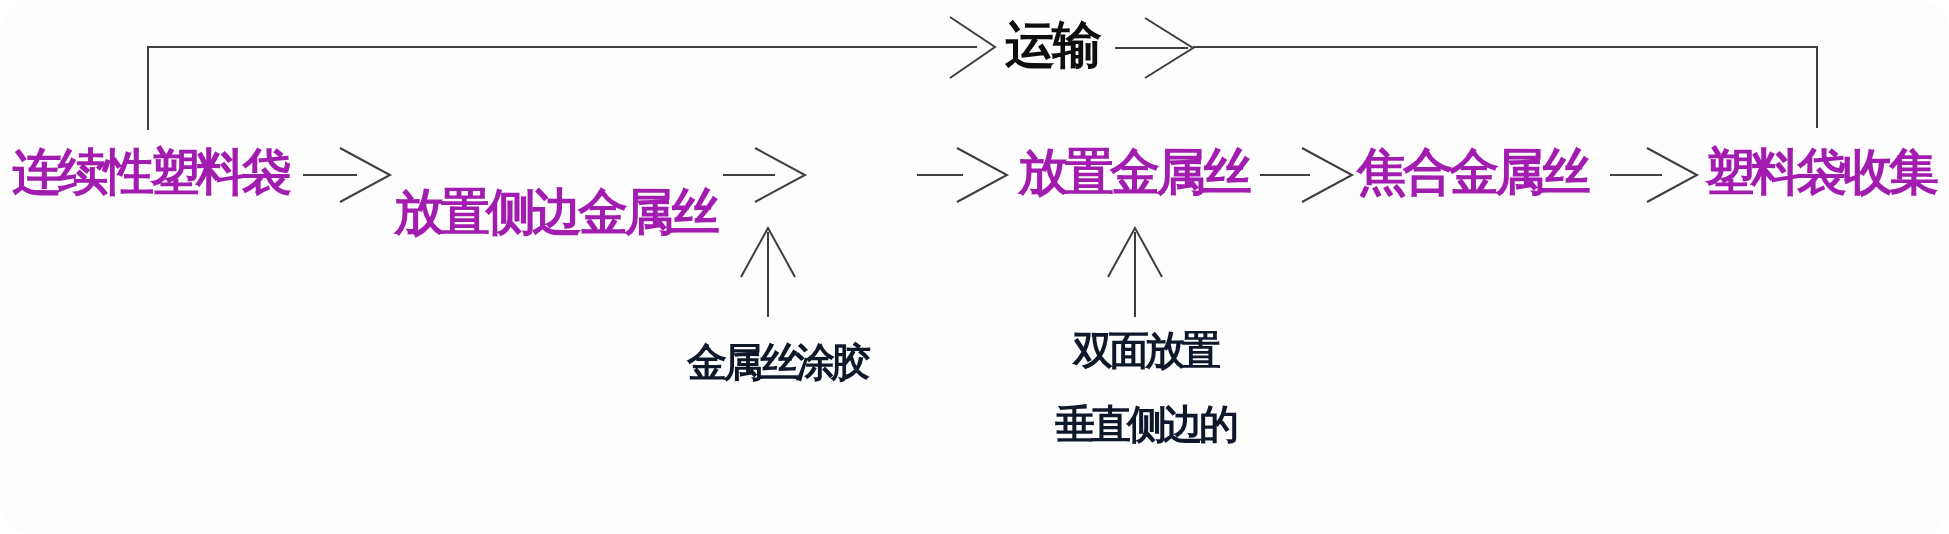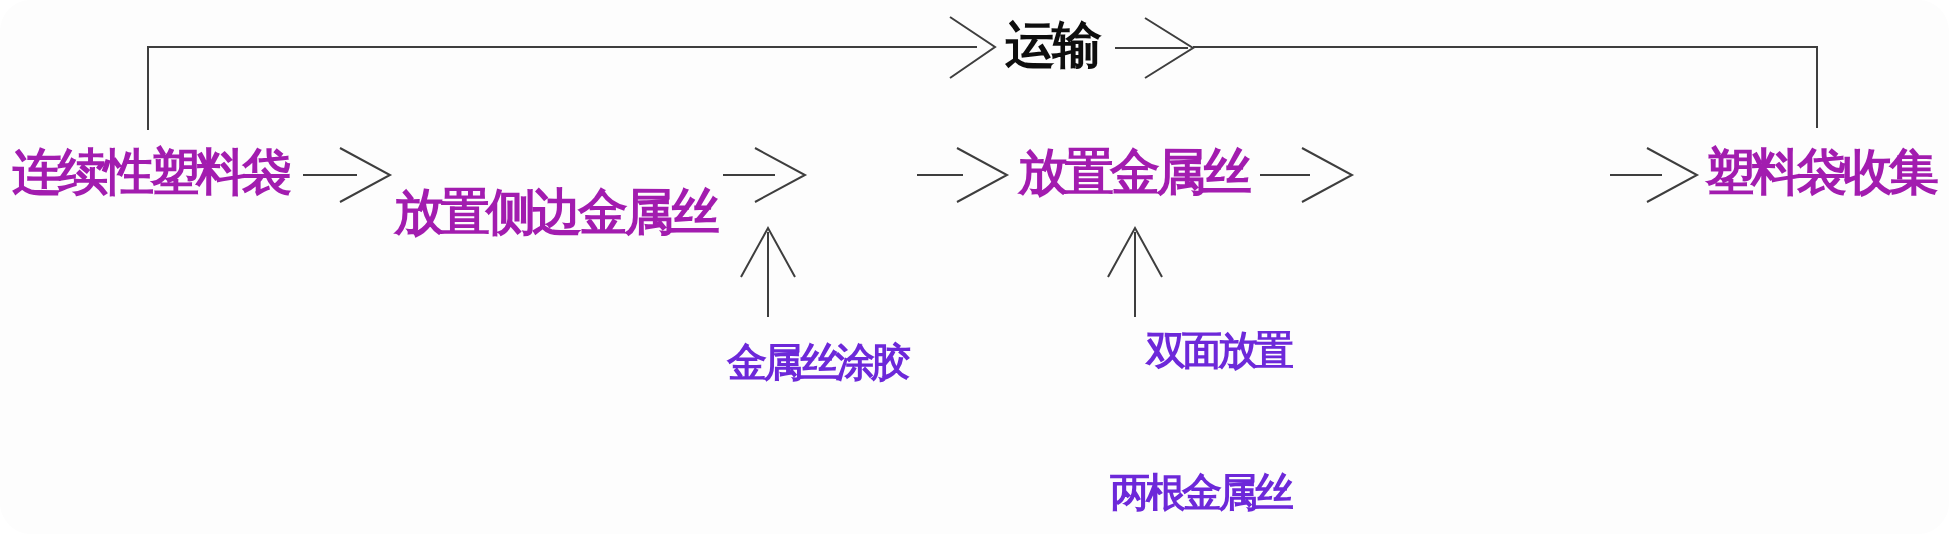--- a/index.html
+++ b/index.html
@@ -52,22 +52,22 @@
     text-align: center;
   }
   .annotation-line {
     position: absolute;
     height: 54px;
     line-height: 54px;
     font-size: 40px;
     font-weight: bold;
     letter-spacing: -4px;
     white-space: nowrap;
-    text-align: right;
-    color: #6d28d9;
+    text-align: center;
+    color: #0f172a;
   }
 </style>
 </head>
 <body>
 
 <div id="diagram">
 
   <svg id="connector-svg" viewBox="0 0 1949 534" xmlns="http://www.w3.org/2000/svg">
 
     <g>
@@ -125,21 +125,22 @@
 
   <div class="top-label" style="left:1002px; width:100px;">运输</div>
 
   <div class="node" style="left:10px; width:280px;">连续性塑料袋</div>
 
   <div class="node" style="left:390px; width:330px;margin-top:40px;">放置侧边金属丝</div>
 
 
   <div class="node" style="left:1013px; width:240px;text-align:center;">放置金属丝</div>
 
+  <div class="node" style="left:1352px; width:240px;">焦合金属丝</div>
 
   <div class="node" style="left:1700px; width:240px;text-align:center;">塑料袋收集</div>
 
   <div class="annotation-line" style="left:647px; top:336px; width:260px;">金属丝涂胶</div>
 
   <div class="annotation-line" style="left:1000px; top:324px; width:290px;">双面放置</div>
-  <div class="annotation-line" style="left:1000px; top:466px; width:290px;">两根金属丝</div>
+  <div class="annotation-line" style="left:1000px; top:398px; width:290px;">垂直侧边的</div>
 
 </div>
 
 </body></html>

